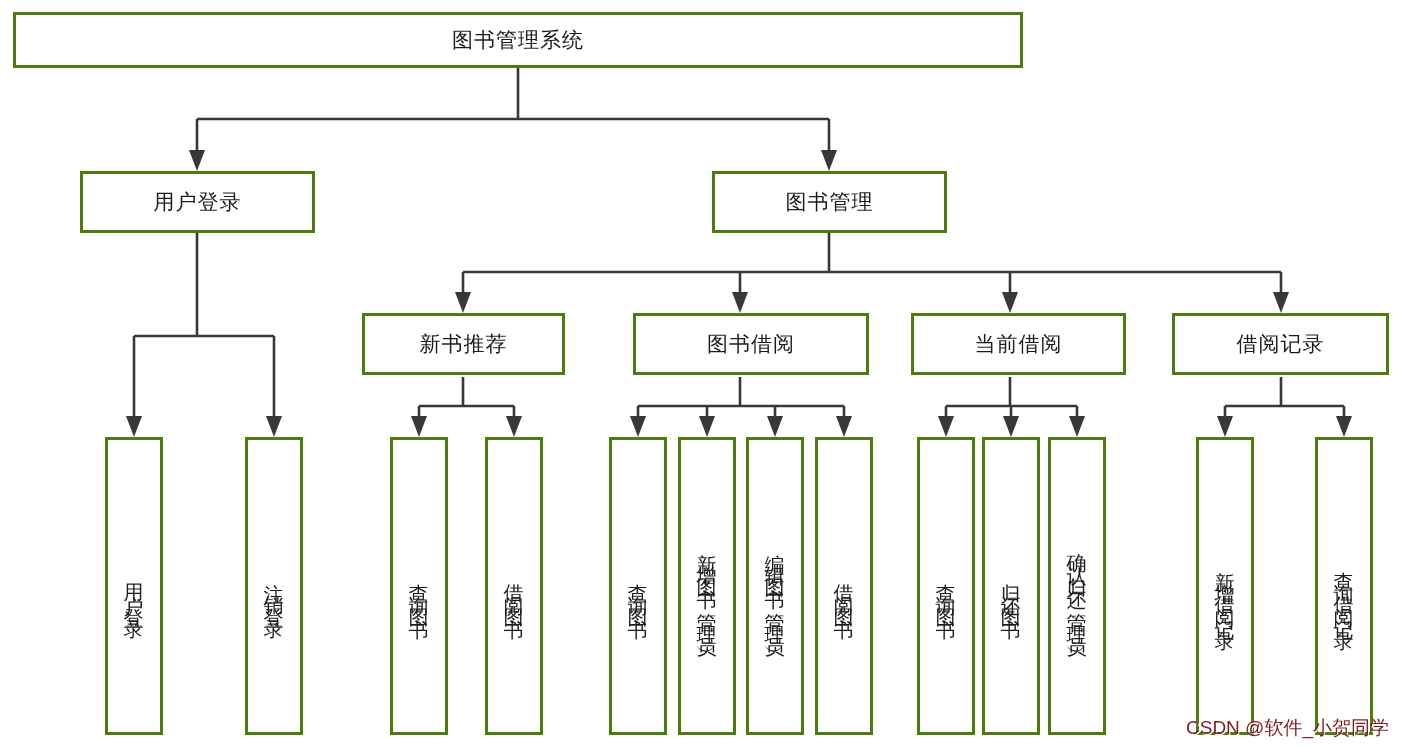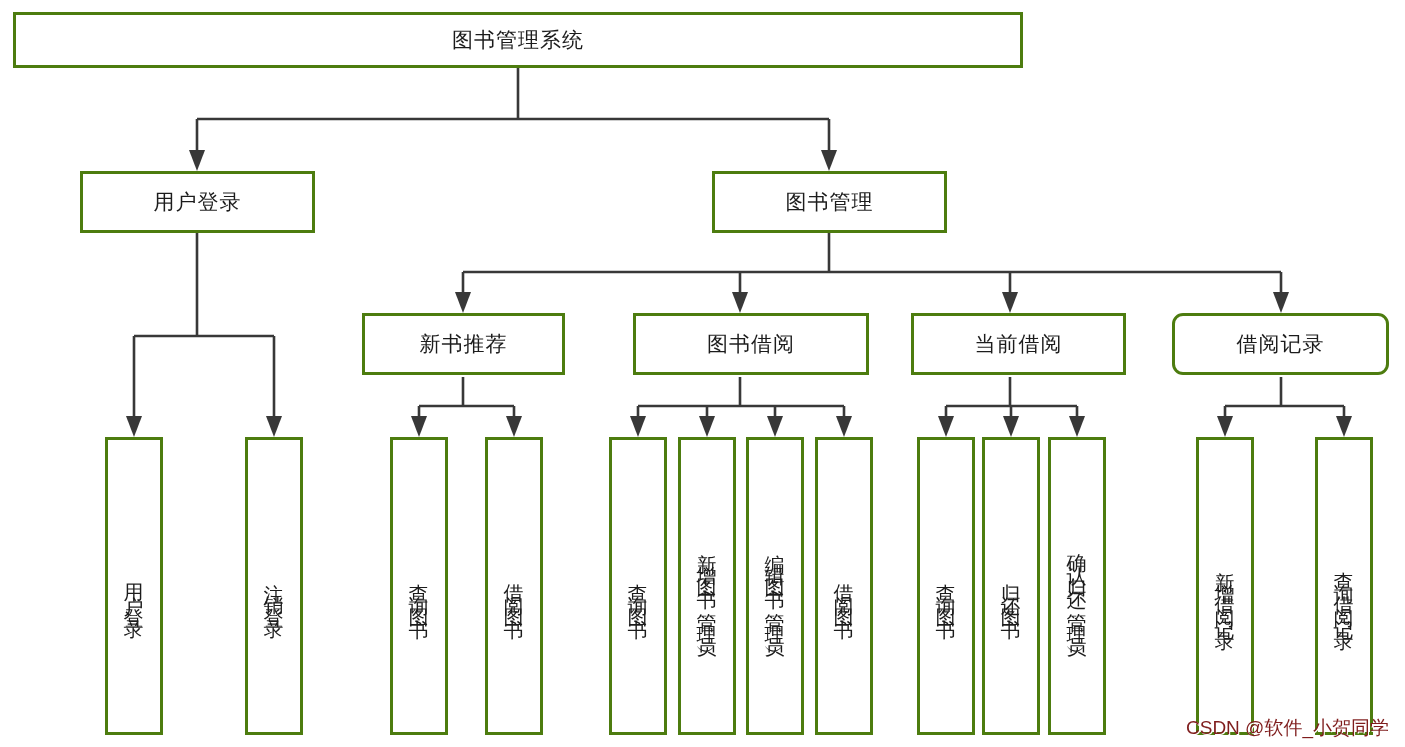--- a/index.html
+++ b/index.html
@@ -99,21 +99,21 @@
 
   <div class="node hnode" style="left:362px;top:313px;width:203px;text-align:right;">
     <span>新书推荐</span>
   </div>
   <div class="node hnode" style="left:633px;top:313px;width:236px;">
     <span>图书借阅</span>
   </div>
   <div class="node hnode" style="left:903px;top:313px;width:215px;margin-left:8px;">
     <span>当前借阅</span>
   </div>
-  <div class="node hnode" style="left:1172px;top:313px;width:217px;border-radius:11px;">
+  <div class="node hnode" style="left:1172px;top:313px;width:217px;">
     <span>借阅记录</span>
   </div>
 
   <div class="node vnode" style="left:105px;">
     <span class="vtext">用户登录</span>
   </div>
   <div class="node vnode" style="left:245px;">
     <span class="vtext">注销登录</span>
   </div>
 

